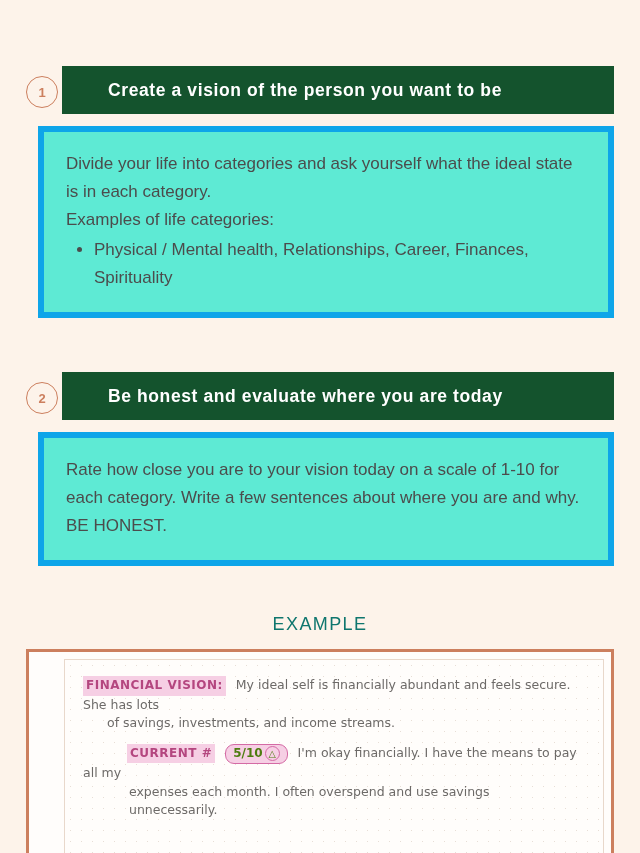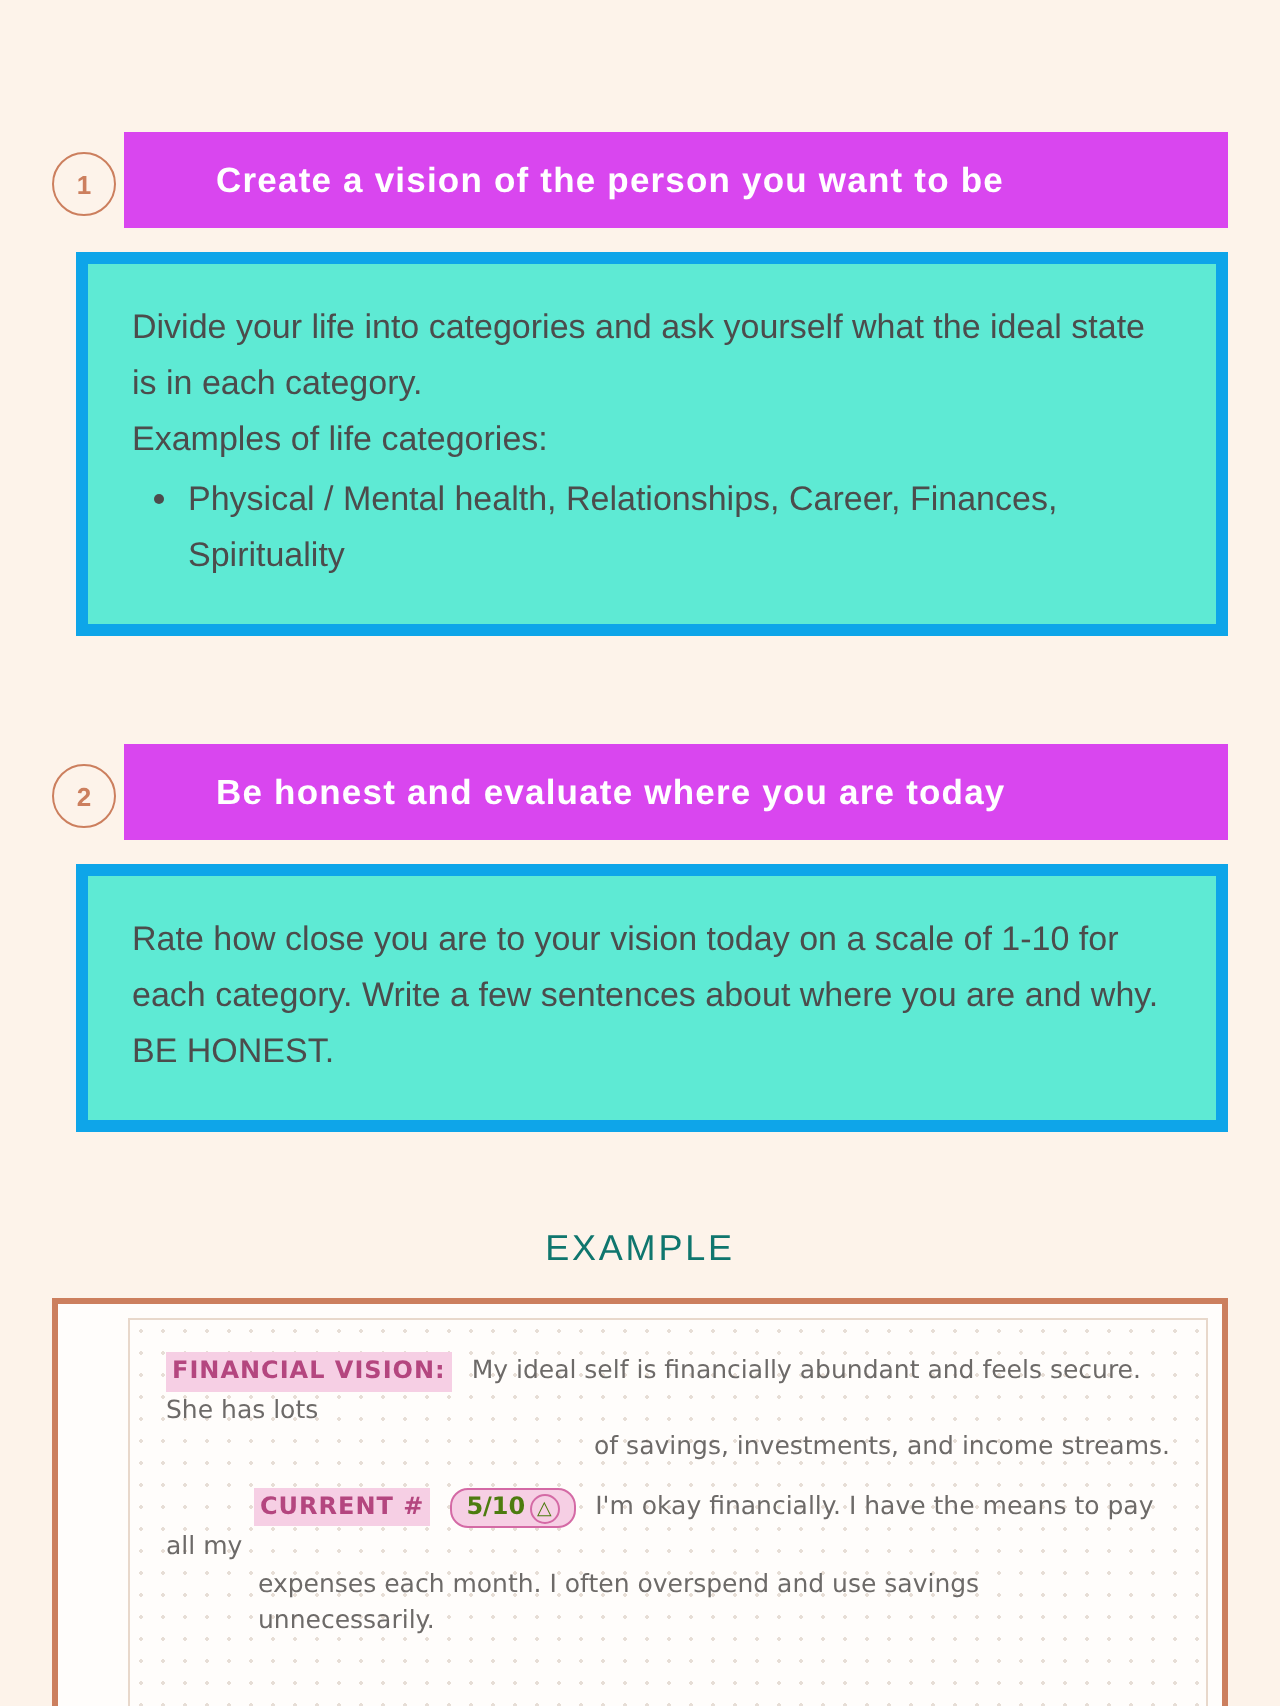--- a/index.html
+++ b/index.html
@@ -26,21 +26,21 @@
 
   
   .step {
     position: relative;
     margin: 0;
   }
   .step-header {
     position: relative;
     height: 48px;
     margin-left: 36px;
-    background: #d946ef;
+    background: #14532d;
     display: flex;
     align-items: center;
     padding-left: 46px;
     box-sizing: border-box;
   }
   .step-header-title {
     color: #ffffff;
     font-size: 17.5px;
     font-weight: bold;
     letter-spacing: 0.6px;
@@ -165,21 +165,21 @@
     text-align: center;
     font-size: 9.5px;
     margin-left: 2px;
   }
 
   .note-text {
     display: inline;
     vertical-align: top;
   }
   .note-line { display: block; }
-  .note-line.pad1 { padding-left: 24px; text-align: right; }
+  .note-line.pad1 { padding-left: 24px; }
   .note-line.pad2 { padding-left: 46px; }
 </style>
 </head>
 <body>
 
 <div class="page">
 
   <div class="spacer-1"></div>
 
   <div class="step">

